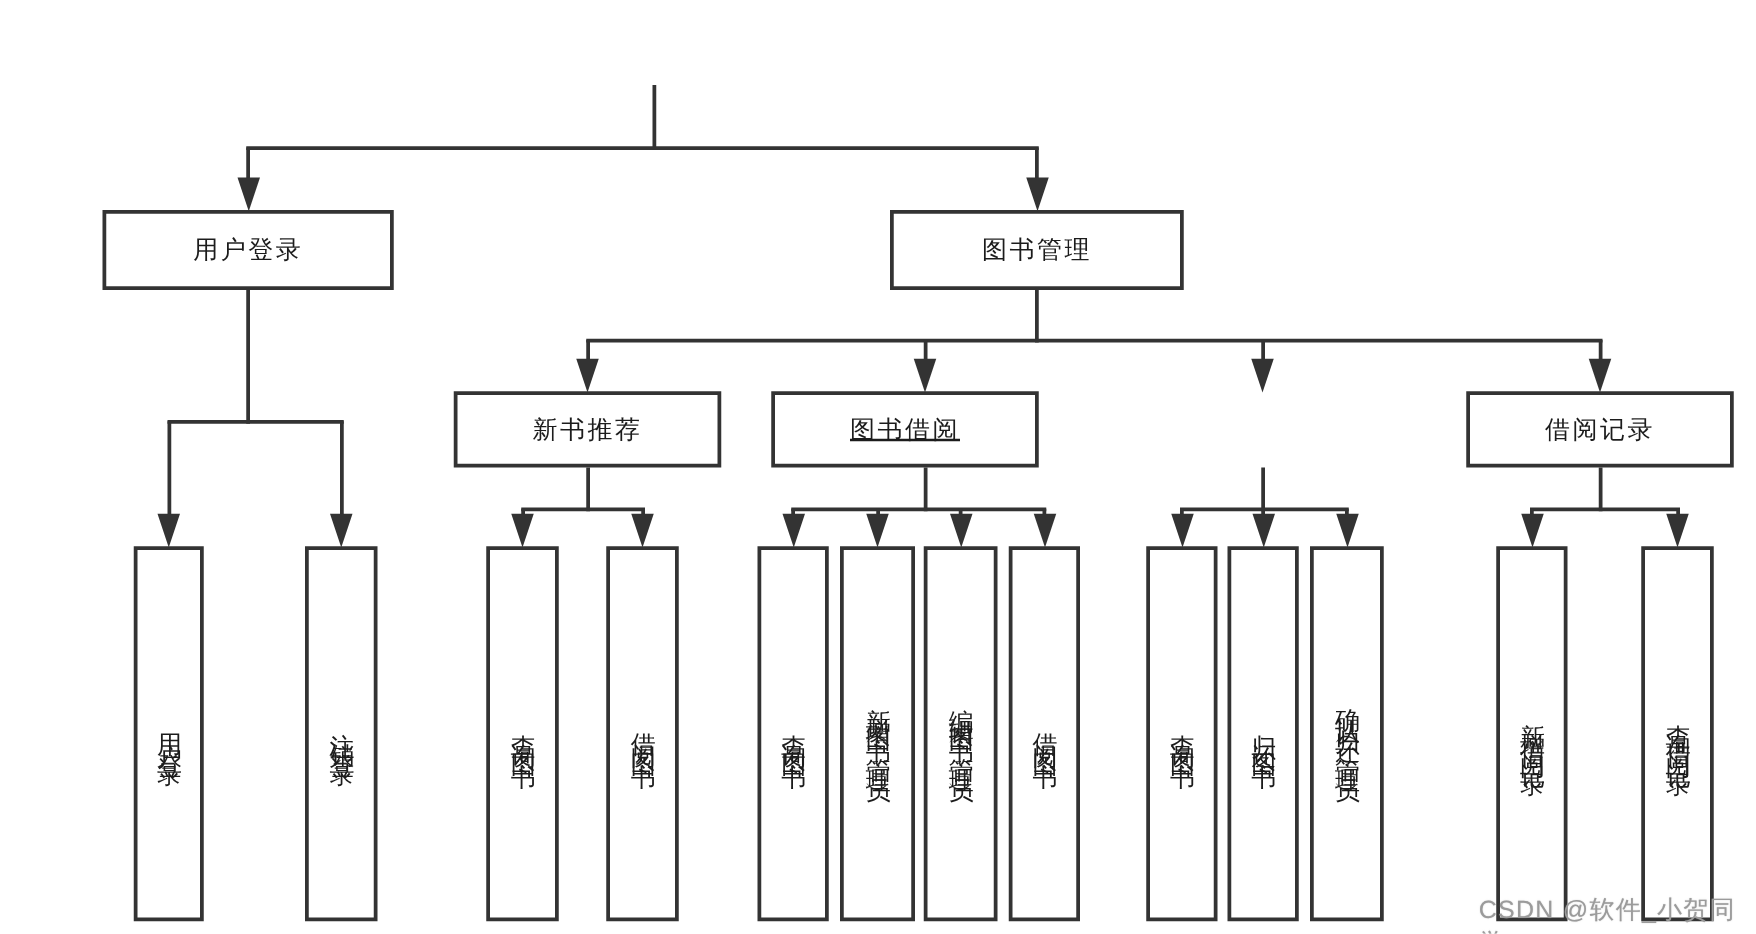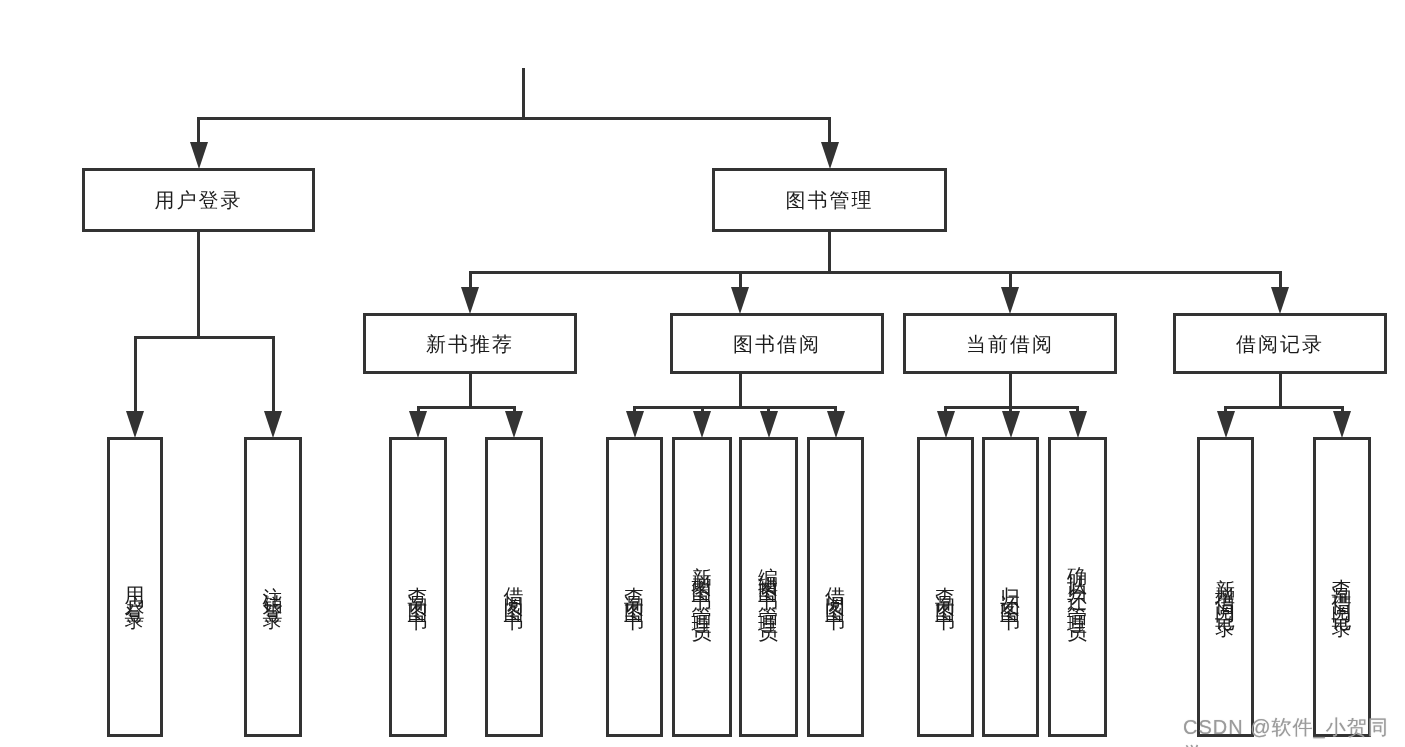--- a/index.html
+++ b/index.html
@@ -31,22 +31,21 @@
   }
 </style>
 </head>
 <body>
 
 <div class="canvas">
   <div class="watermark">CSDN @软件_小贺同学</div>
     <div class="node h" style="left: 82px; top: 168px; width: 233px; height: 64px;">用户登录</div>
     <div class="node h" style="left: 712px; top: 168px; width: 235px; height: 64px;">图书管理</div>
     <div class="node h" style="left: 363px; top: 313px; width: 214px; height: 61px; text-align: center;">新书推荐</div>
-    <div class="node h" style="left: 670px; top: 313px; width: 214px; height: 61px;">图书借阅</div>
-    <div class="node h" style="left: 903px; top: 313px; width: 214px; height: 61px;">当前借阅</div>
+    <div class="node h" style="left: 617px; top: 313px; width: 214px; height: 61px; text-decoration: underline;">图书借阅</div>
     <div class="node h" style="left: 1173px; top: 313px; width: 214px; height: 61px;">借阅记录</div>
     <div class="node v" style="left: 107px; top: 437px; width: 56px; height: 300px;">用户登录</div>
     <div class="node v" style="left: 244px; top: 437px; width: 58px; height: 300px;">注销登录</div>
     <div class="node v" style="left: 389px; top: 437px; width: 58px; height: 300px;">查询图书</div>
     <div class="node v" style="left: 485px; top: 437px; width: 58px; height: 300px;">借阅图书</div>
     <div class="node v" style="left: 606px; top: 437px; width: 57px; height: 300px;">查询图书</div>
     <div class="node v" style="left: 672px; top: 437px; width: 60px; height: 300px;">新增图书（管理员）</div>
     <div class="node v" style="left: 739px; top: 437px; width: 59px; height: 300px;">编辑图书（管理员）</div>
     <div class="node v" style="left: 807px; top: 437px; width: 57px; height: 300px;">借阅图书</div>
     <div class="node v" style="left: 917px; top: 437px; width: 57px; height: 300px;">查询图书</div>

